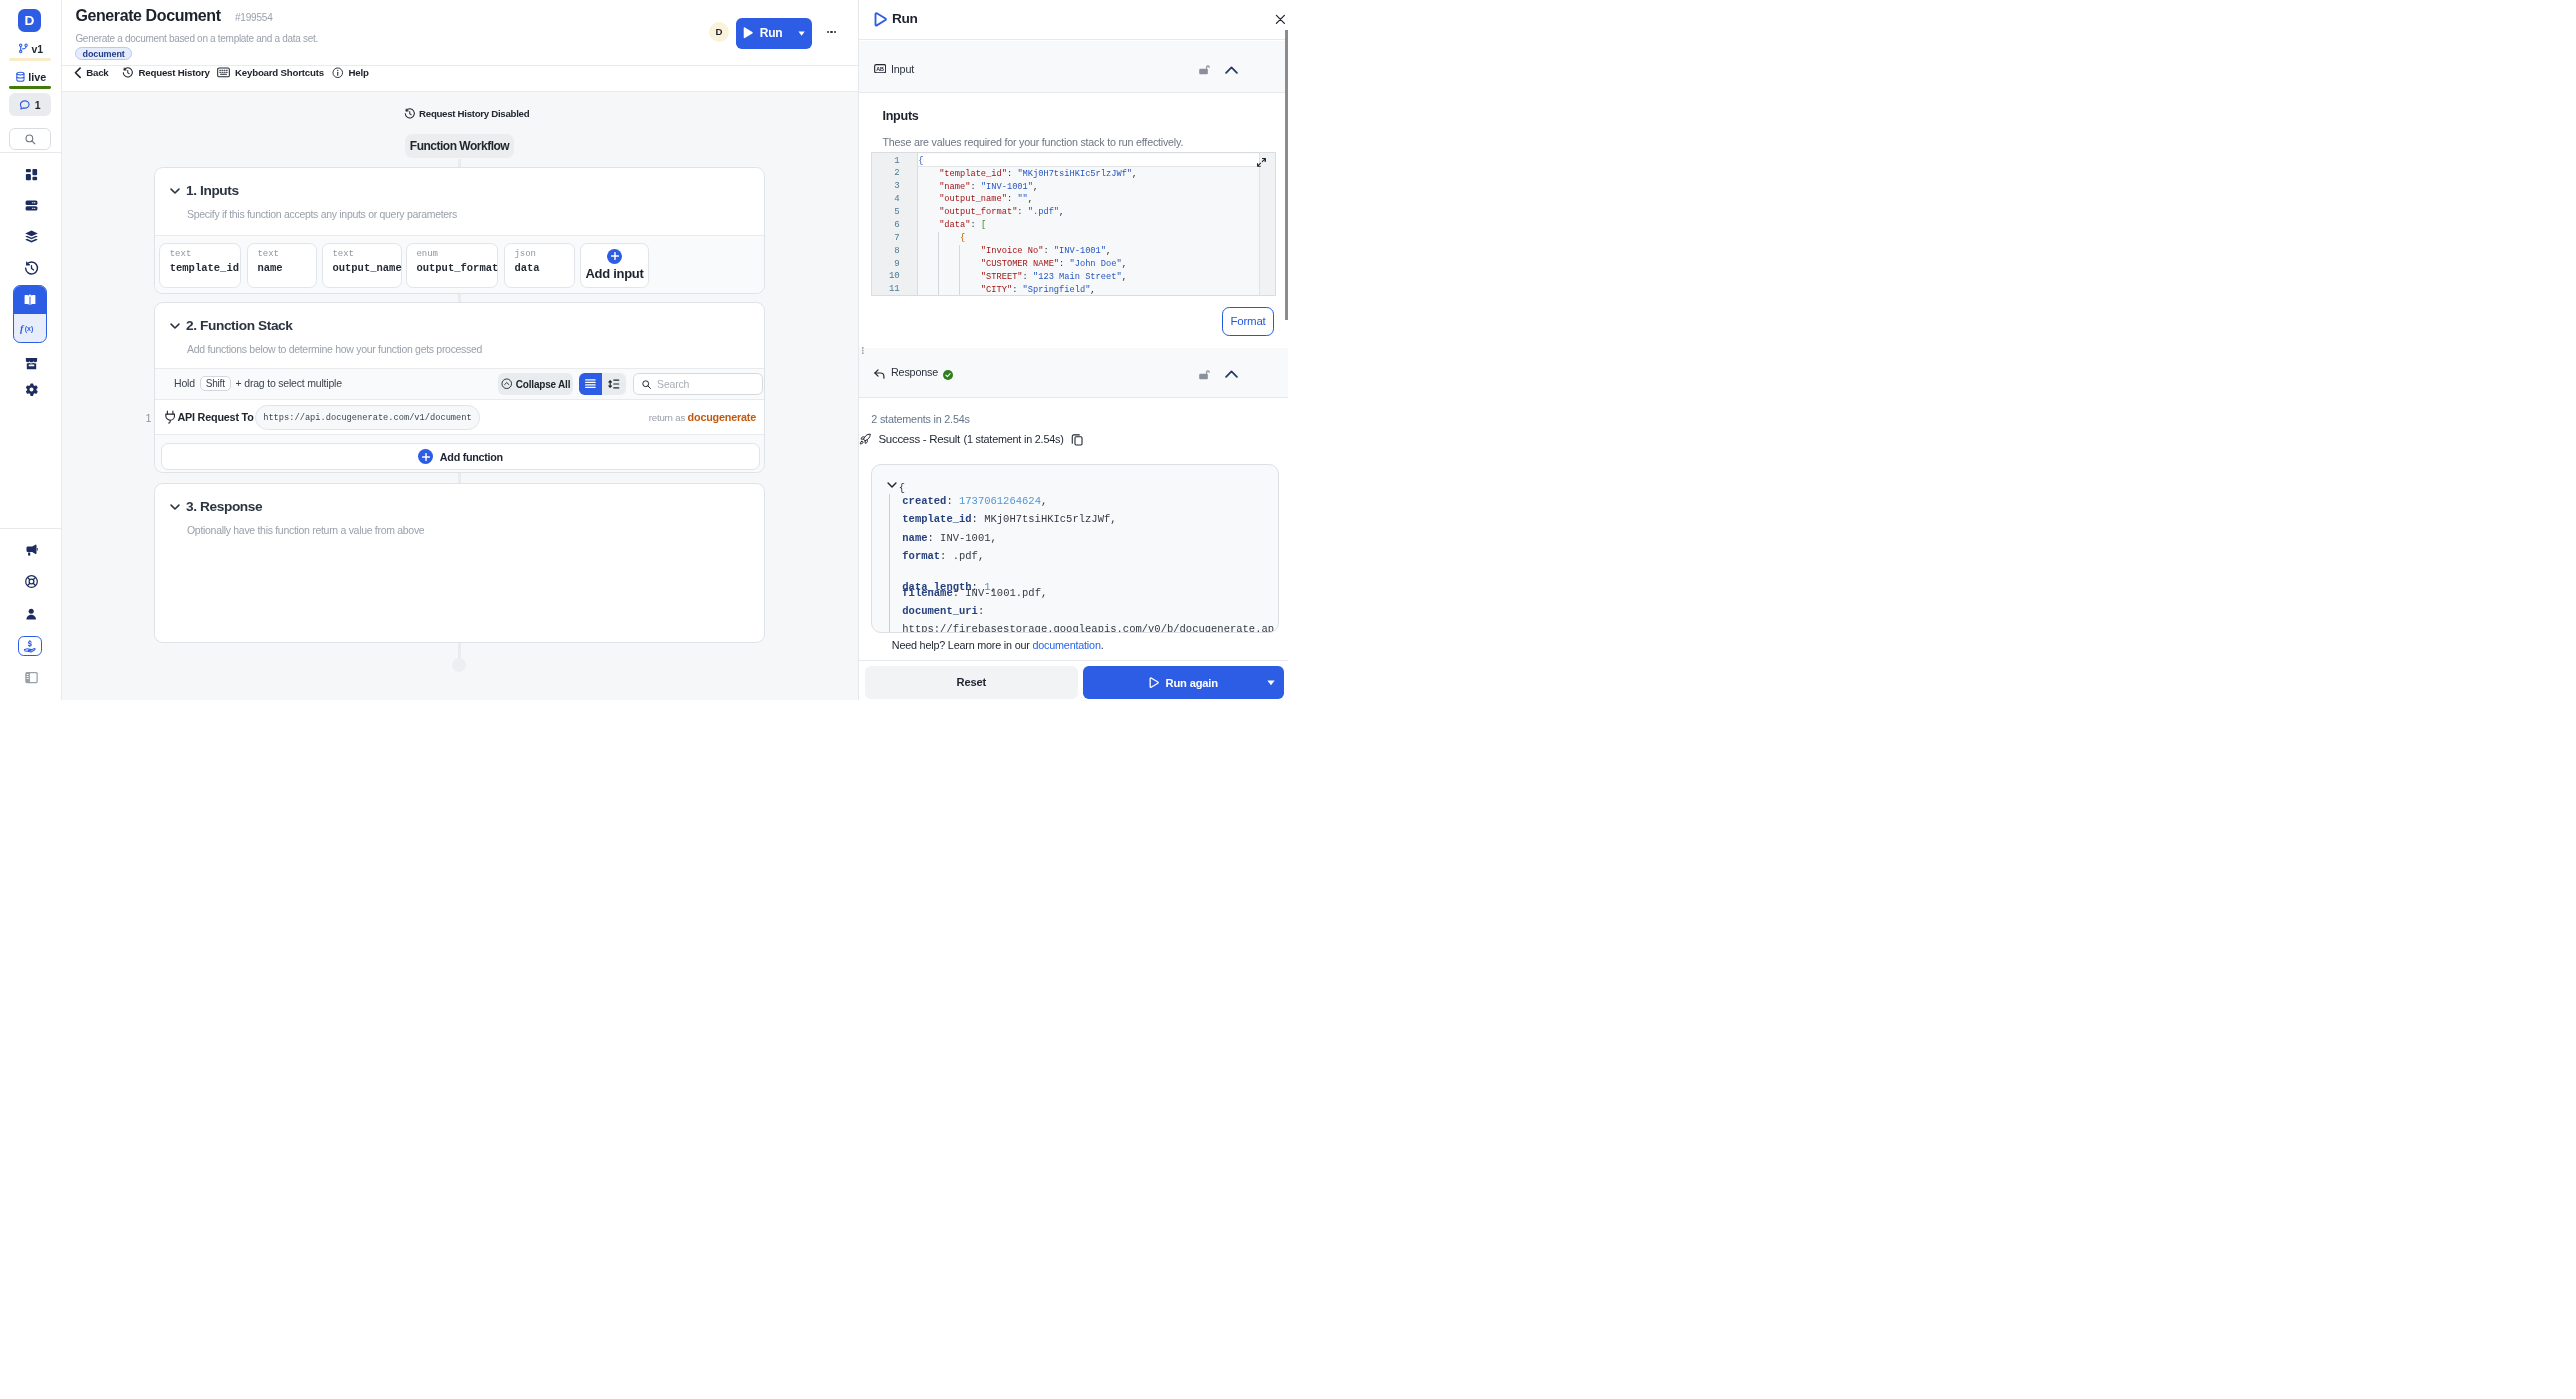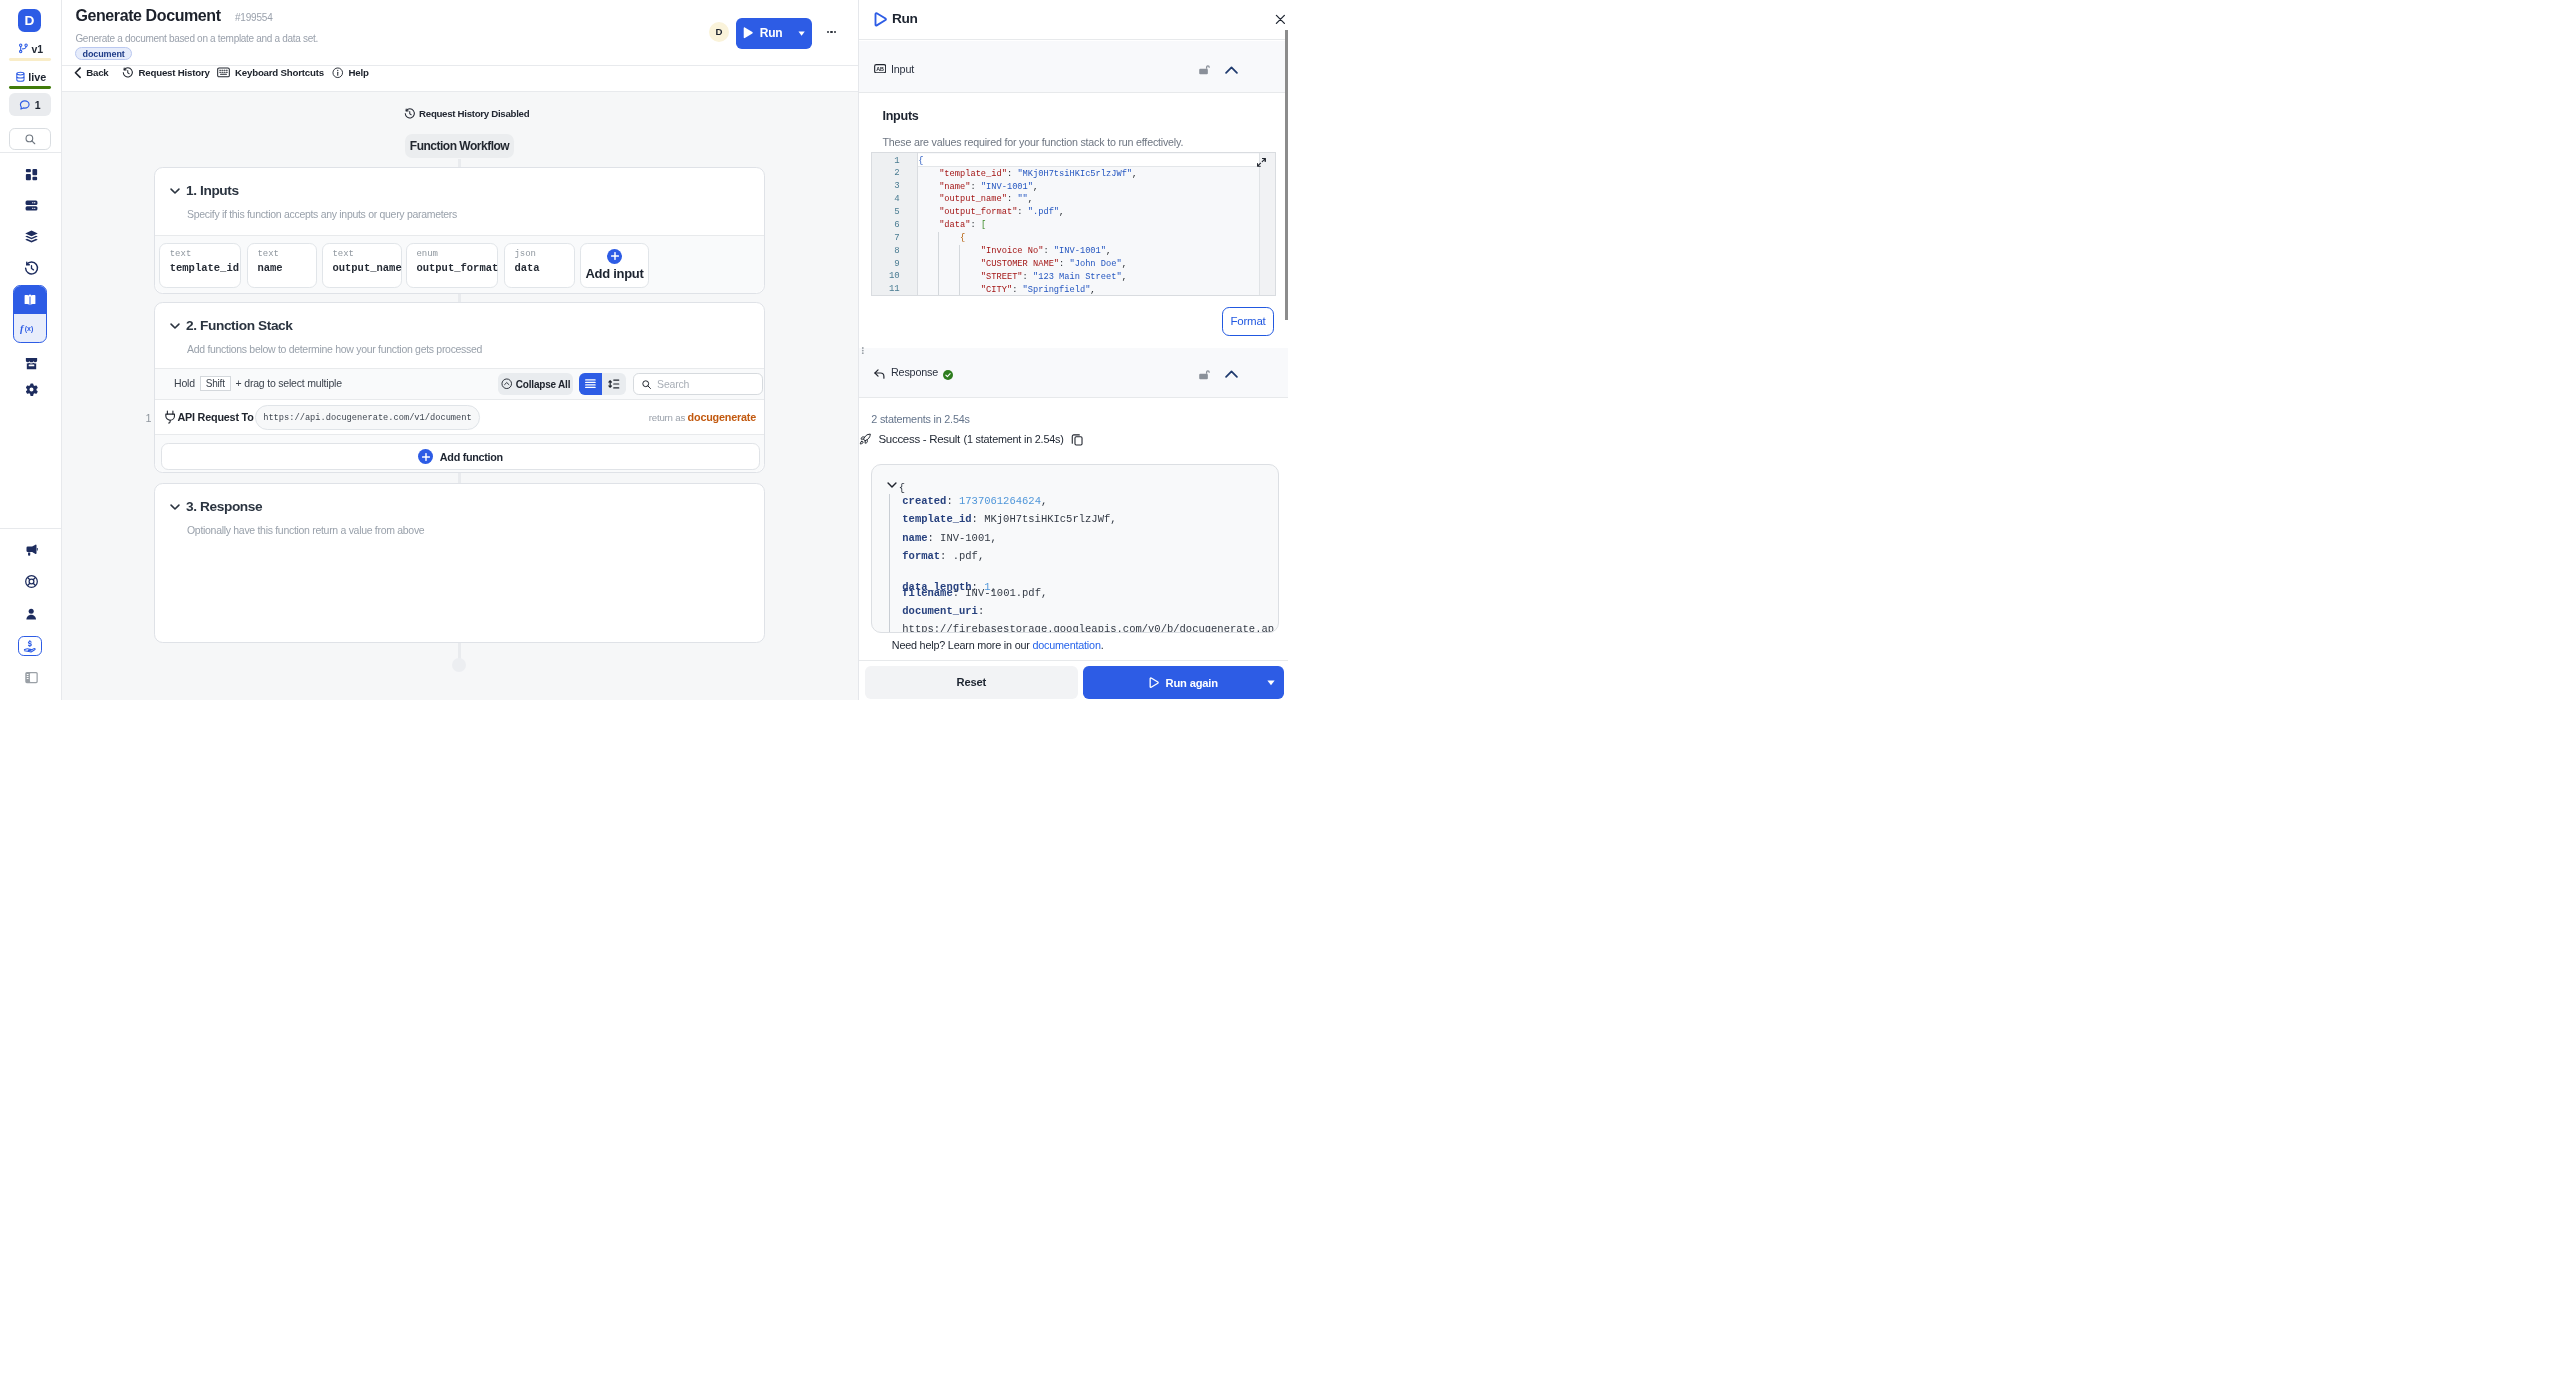--- a/index.html
+++ b/index.html
@@ -61,21 +61,21 @@
   .ichip { position:absolute; top:6.5px; height:45px; background:#fff; border:0.7px solid #e1e5e9; border-radius:7.2px; padding:5px 9.4px 0 9.4px; }
   .ichip .t { font-family:"Liberation Mono", monospace; font-size:9px; color:#8f979f; }
   .ichip .n { font-family:"Liberation Mono", monospace; font-size:10.5px; font-weight:bold; color:#262c36; margin-top:3.6px; }
   #addinput { position:absolute; top:6.5px; height:45px; background:#fff; border:0.7px solid #e1e5e9; border-radius:7.2px; display:flex; flex-direction:column; align-items:center; padding-top:5px; gap:2.9px; }
   .pluscirc { width:15px; height:15px; border-radius:50%; background:#2d5ce5; color:#fff; display:flex; align-items:center; justify-content:center; }
   #addinput span { font-size:13px; font-weight:bold; color:#1d2430; letter-spacing:-0.3px; }
 
   #card2 { top:210px; height:171px; }
   #fstoolbar { position:absolute; left:0; top:0; width:100%; height:30px; }
   #holdtxt { position:absolute; left:19px; top:7.2px; font-size:10.5px; color:#3c434d; letter-spacing:-0.2px; white-space:nowrap; }
-  #shiftkey { display:inline-block; border:0.7px solid #d4d8dc; background:#fff; border-radius:0; padding:0.7px 5px 1.4px; font-size:10px; color:#3c434d; margin:0 2.2px; }
+  #shiftkey { display:inline-block; border:0.7px solid #d4d8dc; background:#fff; border-radius:5px; padding:0.7px 5px 1.4px; font-size:10px; color:#3c434d; margin:0 2.2px; }
   #collapseall { position:absolute; left:343px; top:4px; width:75px; height:22px; background:#e9ecef; border-radius:5.8px; display:flex; align-items:center; justify-content:center; gap:3.6px; font-size:10px; font-weight:600; color:#20252e; white-space:nowrap; letter-spacing:-0.2px; }
   #viewtoggle { position:absolute; left:424px; top:4px; width:47px; height:22px; background:#e9ecef; border-radius:5.8px; }
   #vt1 { position:absolute; left:0; top:0; width:23px; height:22px; background:#2d5ce5; border-radius:5.8px 0 0 5.8px; display:flex; align-items:center; justify-content:center; }
   #vt2 { position:absolute; left:23px; top:0; width:24px; height:22px; display:flex; align-items:center; justify-content:center; }
   #fssearch { position:absolute; left:478px; top:4px; width:130px; height:22px; background:#fff; border:0.7px solid #d6dade; border-radius:5.8px; display:flex; align-items:center; gap:5.8px; padding-left:6.5px; }
   #fssearch span { font-size:10.5px; color:#a8aeb6; letter-spacing:-0.2px; }
   #apirow { position:absolute; left:0; top:30px; width:100%; height:36px; background:#fff; border-top:0.7px solid #e8eaec; border-bottom:0.7px solid #e8eaec; }
   #rownum1 { position:absolute; left:-9.4px; top:11.5px; font-size:10.8px; color:#8f969e; }
   #apirow .plug { position:absolute; left:8.7px; top:10px; }
   #apirow .lbl { position:absolute; left:22.4px; top:10.8px; font-size:10.8px; font-weight:bold; color:#20252e; letter-spacing:-0.2px; white-space:nowrap; }

